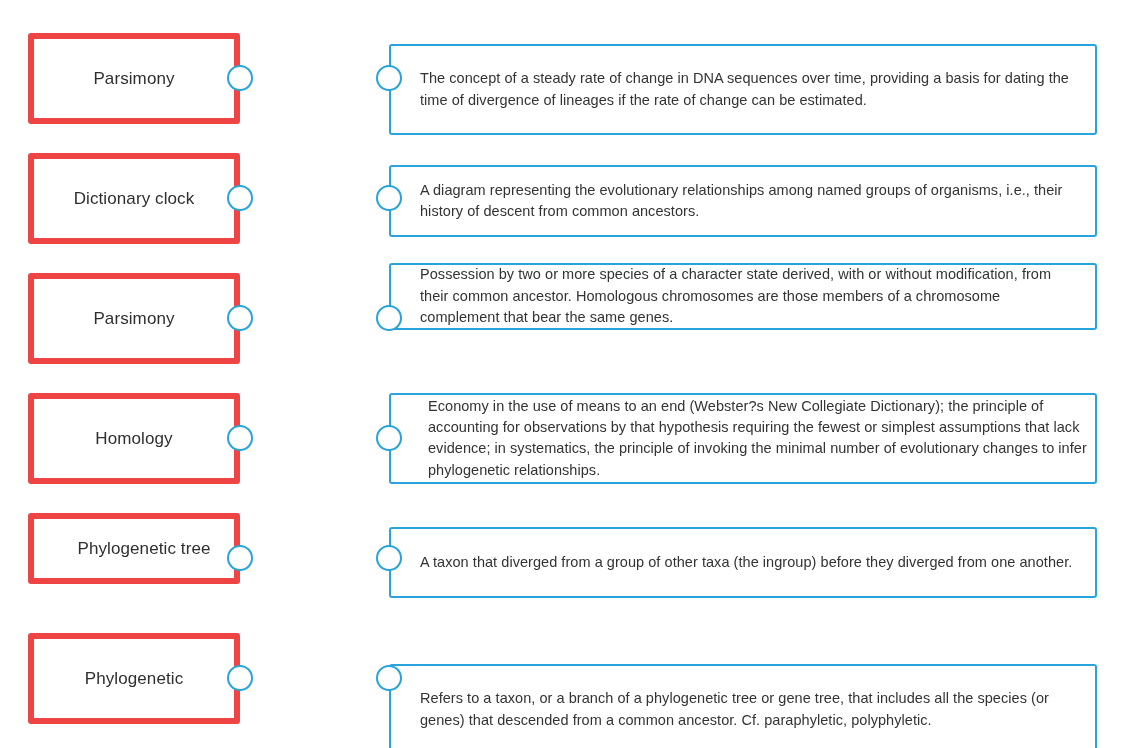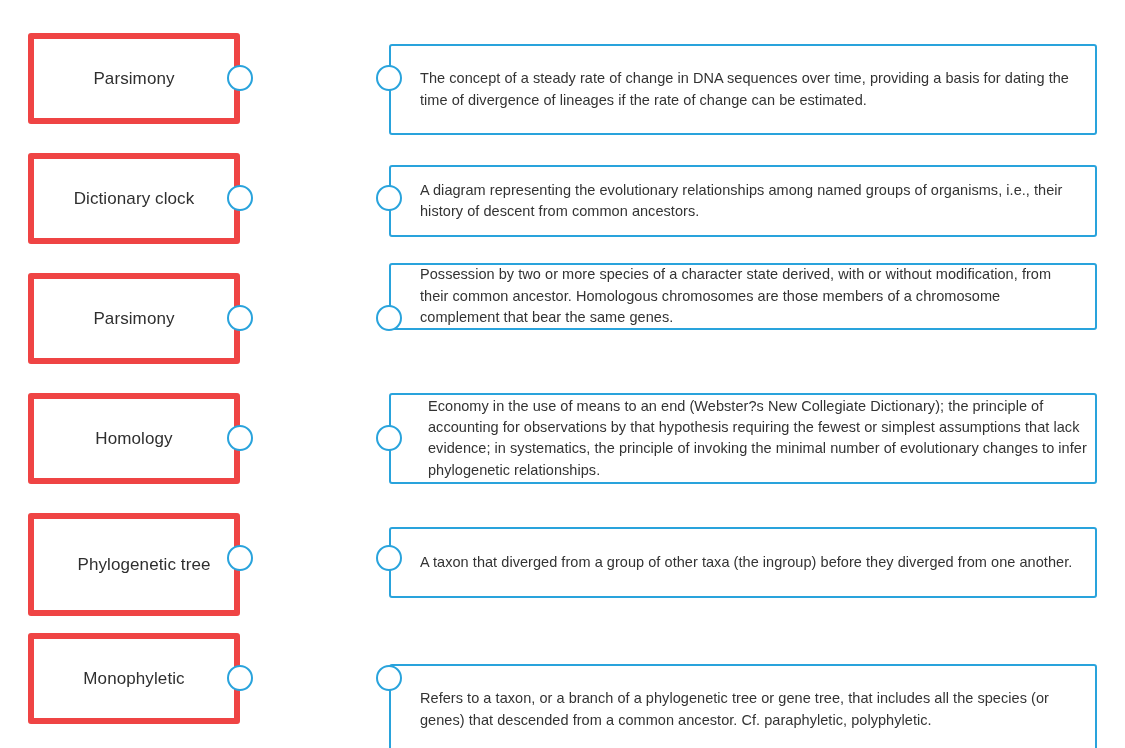--- a/index.html
+++ b/index.html
@@ -136,33 +136,33 @@
       <span class="term-label">Homology</span>
     </div>
     <div class="knob left-knob" style="top:425px;"></div>
     <div class="knob right-knob" style="top:425px;"></div>
     <div class="def-card overflow" style="top:393px; height:91px;">
       <span class="def-text">Economy in the use of means to an end (Webster?s New Collegiate Dictionary); the principle of accounting for observations by that hypothesis requiring the fewest or simplest assumptions that lack evidence; in systematics, the principle of invoking the minimal number of evolutionary changes to infer phylogenetic relationships.</span>
     </div>
   </div>
 
   <div class="row" style="top:0;">
-    <div class="term-card" style="top:513px; height:103px;padding-left:20px;">
+    <div class="term-card" style="top:513px; height:71px;padding-left:20px;">
       <span class="term-label">Phylogenetic tree</span>
     </div>
     <div class="knob left-knob" style="top:545px;"></div>
     <div class="knob right-knob" style="top:545px;"></div>
     <div class="def-card" style="top:527px; height:71px;">
       <span class="def-text">A taxon that diverged from a group of other taxa (the ingroup) before they diverged from one another.</span>
     </div>
   </div>
 
   <div class="row" style="top:0;">
     <div class="term-card" style="top:633px; height:91px;">
-      <span class="term-label">Monophyletic</span>
+      <span class="term-label">Phylogenetic</span>
     </div>
     <div class="knob left-knob" style="top:665px;"></div>
     <div class="knob right-knob" style="top:665px;"></div>
     <div class="def-card" style="top:633px; height:91px;margin-top:31px;">
       <span class="def-text">Refers to a taxon, or a branch of a phylogenetic tree or gene tree, that includes all the species (or genes) that descended from a common ancestor. Cf. paraphyletic, polyphyletic.</span>
     </div>
   </div>
 
 </div>
 

